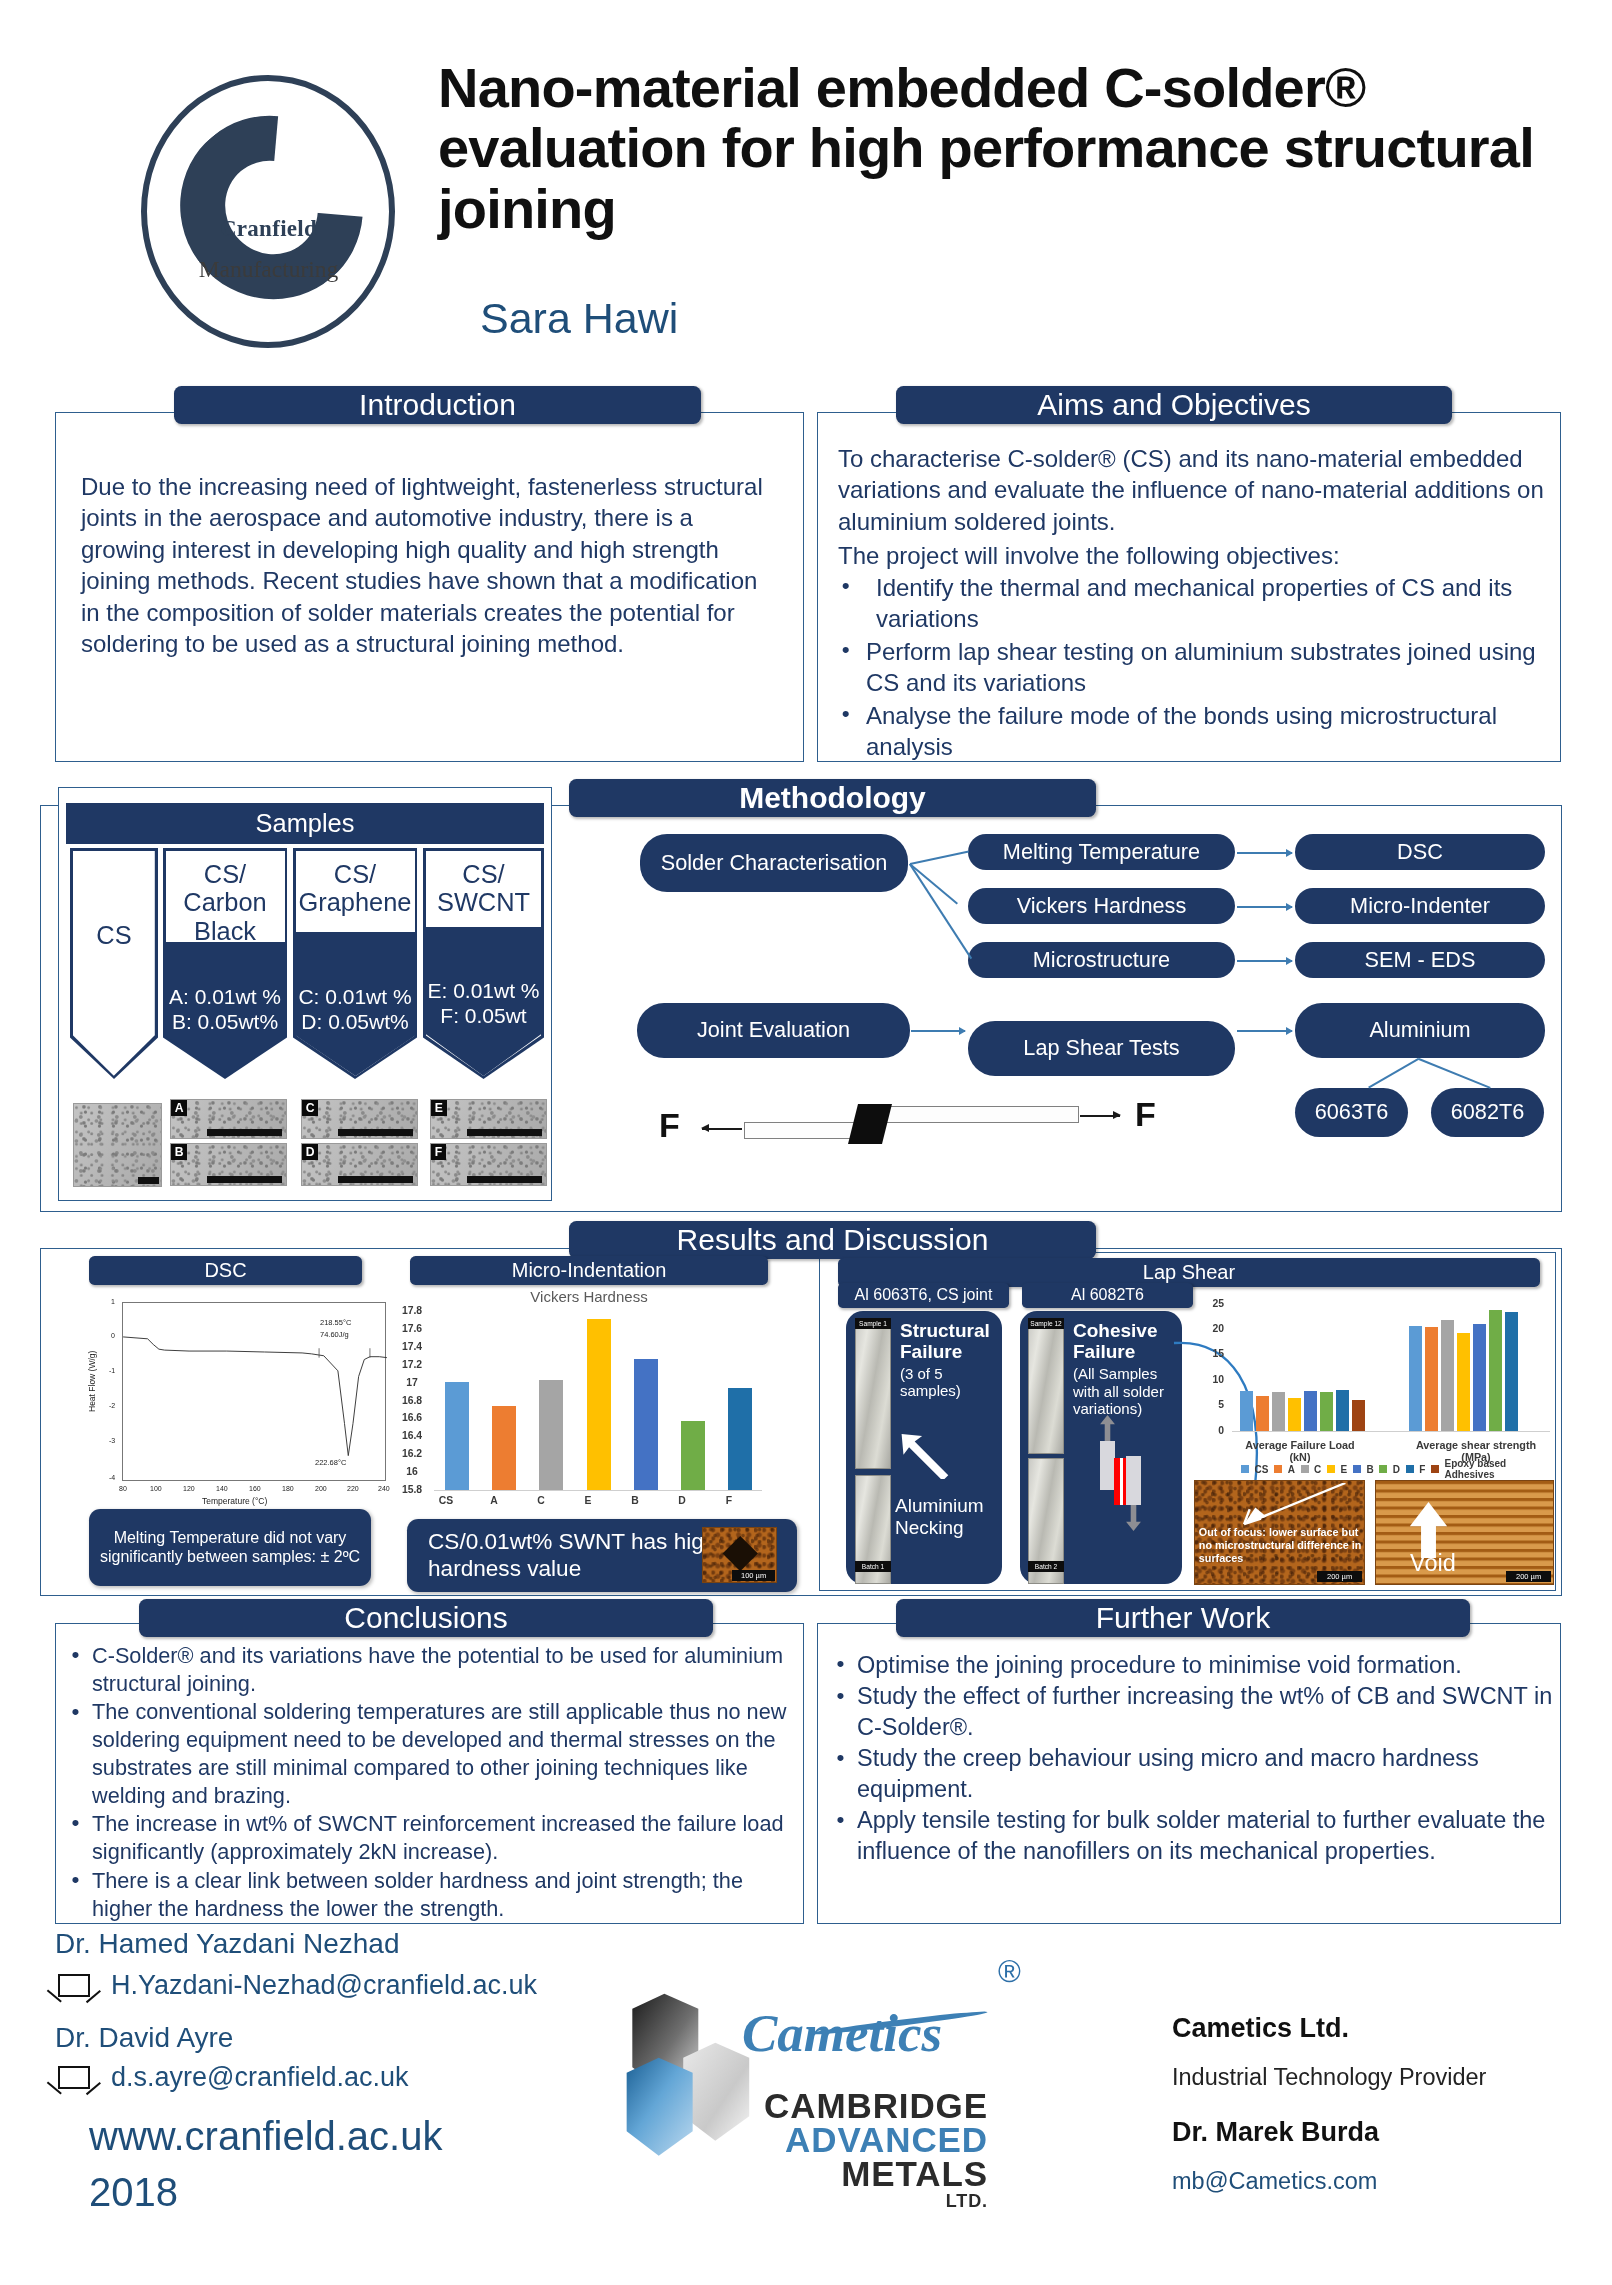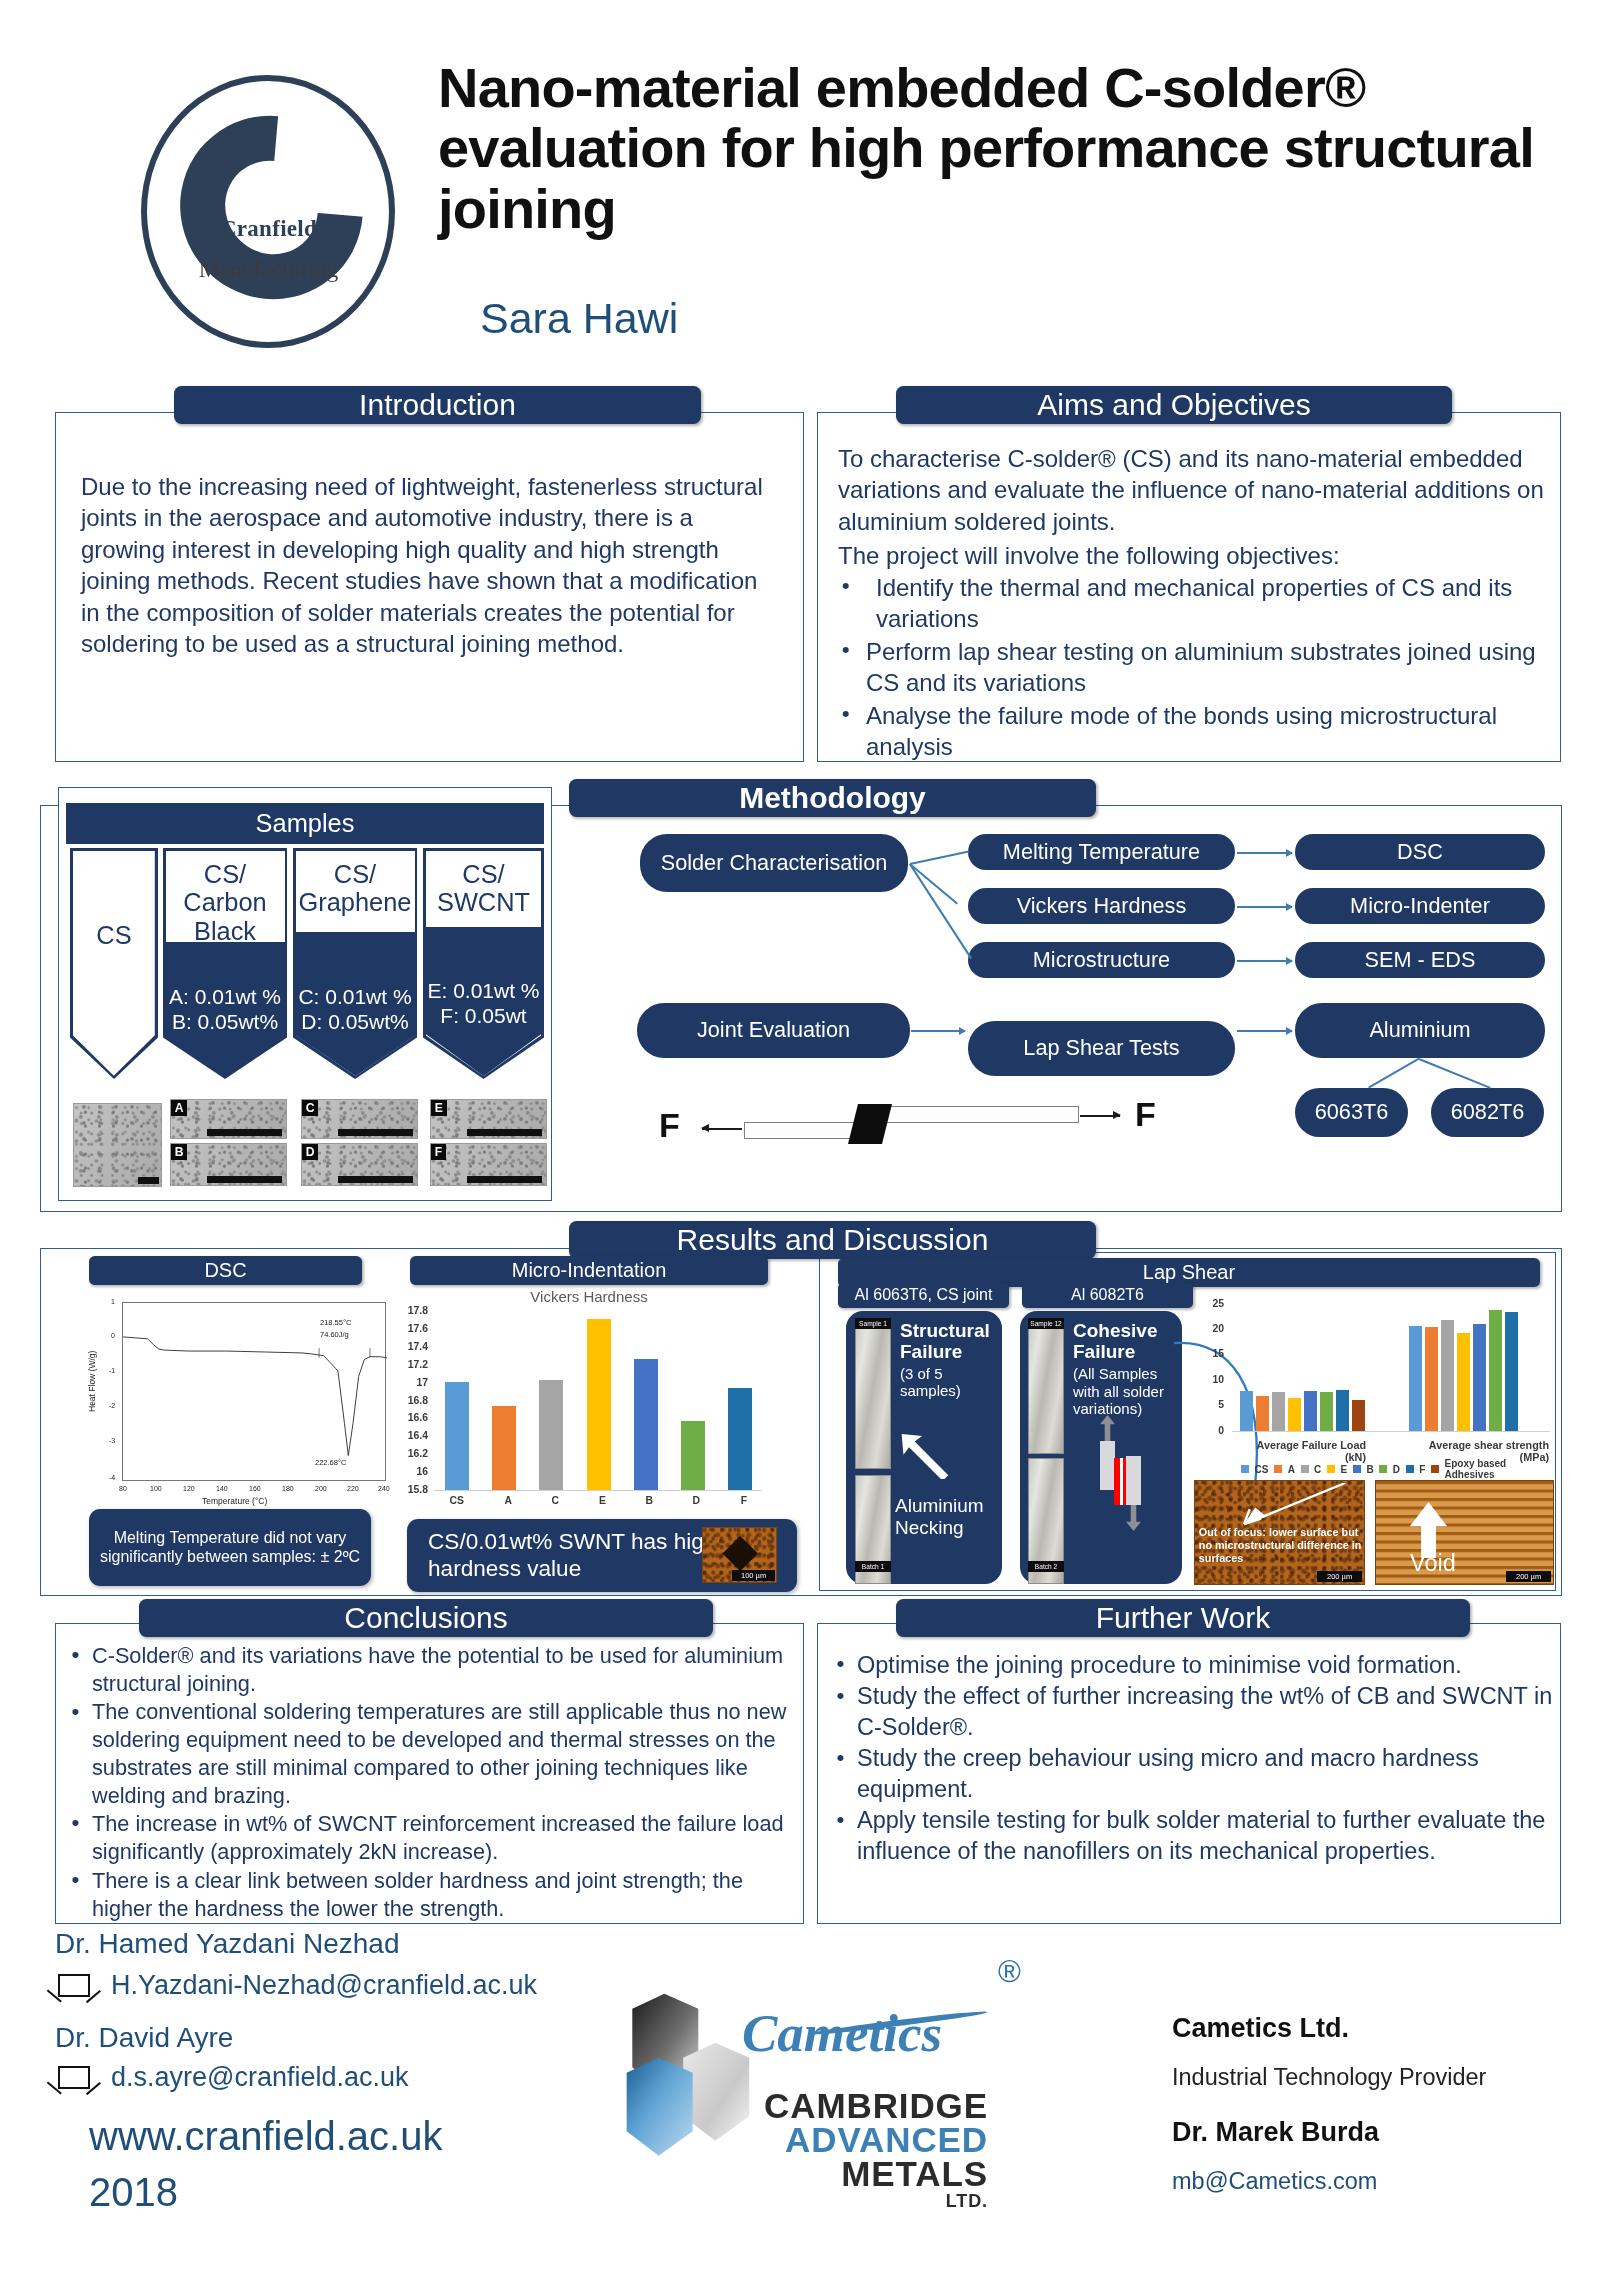--- a/index.html
+++ b/index.html
@@ -132,21 +132,21 @@
   }
   .ls-arr.right:after {
     content: ""; position: absolute; right: -0.9px; top: -3.8px;
     border-left: 8.5px solid #1a1a1a;
     border-top: 4.2px solid transparent; border-bottom: 4.2px solid transparent;
   }
 
   
   .chart-title { position: absolute; text-align: center; color: #5a5a5a; }
   .bar { position: absolute; bottom: 0; }
-  .tick-lbl { position: absolute; font-size: 10.4px; font-weight: bold; color: #3a3a3a; text-align: right; }
+  .tick-lbl { position: absolute; font-size: 10.4px; font-weight: bold; color: #3a3a3a; text-align: center; }
 
   
   .dsc-frame { position: absolute; border: 0.9px solid #777; background: #fff; }
   .dsc-note { position: absolute; font-size: 7.5px; color: #222; line-height: 1.25; }
   .dsc-ax { position: absolute; font-size: 7px; color: #222; }
 
   
   .callout {
     position: absolute; background: #1F3864; color: #fff; border-radius: 11.3px;
     display: flex; align-items: center; justify-content: center; text-align: center;

